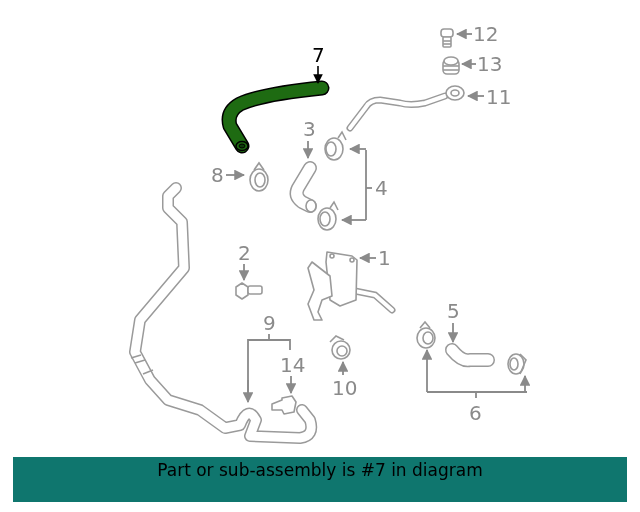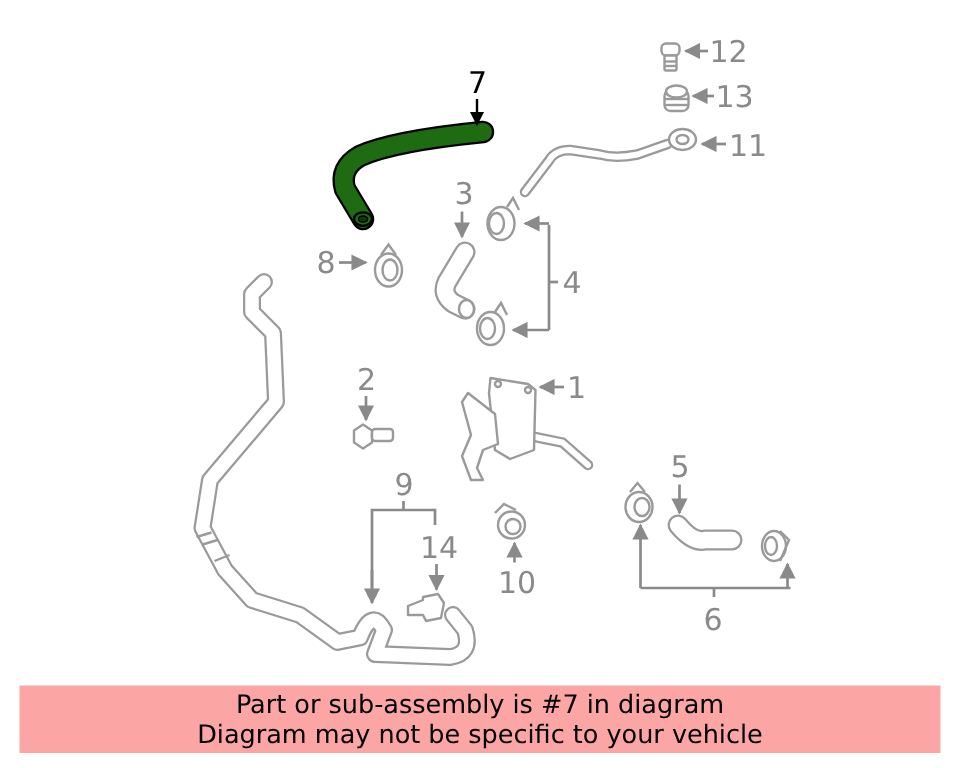--- a/index.html
+++ b/index.html
@@ -3,21 +3,21 @@
 <meta charset="utf-8">
 <style>
   html, body { margin:0; padding:0; background:#ffffff; }
   body { width:640px; height:512px; position:relative; overflow:hidden; font-family:"DejaVu Sans", sans-serif; }
   #diagram { position:absolute; left:0; top:0; width:640px; height:455px; }
   .lbl { font-family:"DejaVu Sans", sans-serif; font-size:20px; fill:#8a8a8a; }
   .lbl-hl { font-family:"DejaVu Sans", sans-serif; font-size:20px; fill:#000; }
   .part { fill:#fff; stroke:#9a9a9a; stroke-width:1.6; stroke-linejoin:round; stroke-linecap:round; }
   .line { fill:none; stroke:#9a9a9a; stroke-width:1.6; }
   .leader { fill:none; stroke:#8a8a8a; stroke-width:1.8; }
-  #banner { position:absolute; left:13px; top:457px; width:614px; height:45px; background:#fca5a5; color:#000; text-align:center; font-size:17px; line-height:20px; padding-top:3px; box-sizing:border-box; }
+  #banner { position:absolute; left:13px; top:457px; width:614px; height:45px; background:#0f766e; color:#000; text-align:center; font-size:17px; line-height:20px; padding-top:3px; box-sizing:border-box; }
   #banner div { white-space:nowrap; }
 </style>
 </head>
 <body>
 
 <svg id="diagram" viewBox="0 0 640 455" xmlns="http://www.w3.org/2000/svg">
   <defs>
     <marker id="ah" viewBox="0 0 10 10" refX="9" refY="5" markerWidth="6" markerHeight="6" orient="auto-start-reverse">
       <path d="M0,0 L10,5 L0,10 z" fill="#8a8a8a"></path>
     </marker>
@@ -157,14 +157,13 @@
   </g>
   <polyline class="leader" points="427,392 527,392"></polyline>
   <line class="leader" x1="427" y1="392" x2="427" y2="350" marker-end="url(#ah)"></line>
   <line class="leader" x1="525" y1="392" x2="525" y2="376" marker-end="url(#ah)"></line>
   <line class="leader" x1="476" y1="392" x2="476" y2="398"></line>
   <text class="lbl" x="469" y="420">6</text>
 </svg>
 
 <div id="banner">
   <div>Part or sub-assembly is #7 in diagram</div>
-  <div>Diagram may not be specific to your vehicle</div>
 </div>
 
 </body></html>

